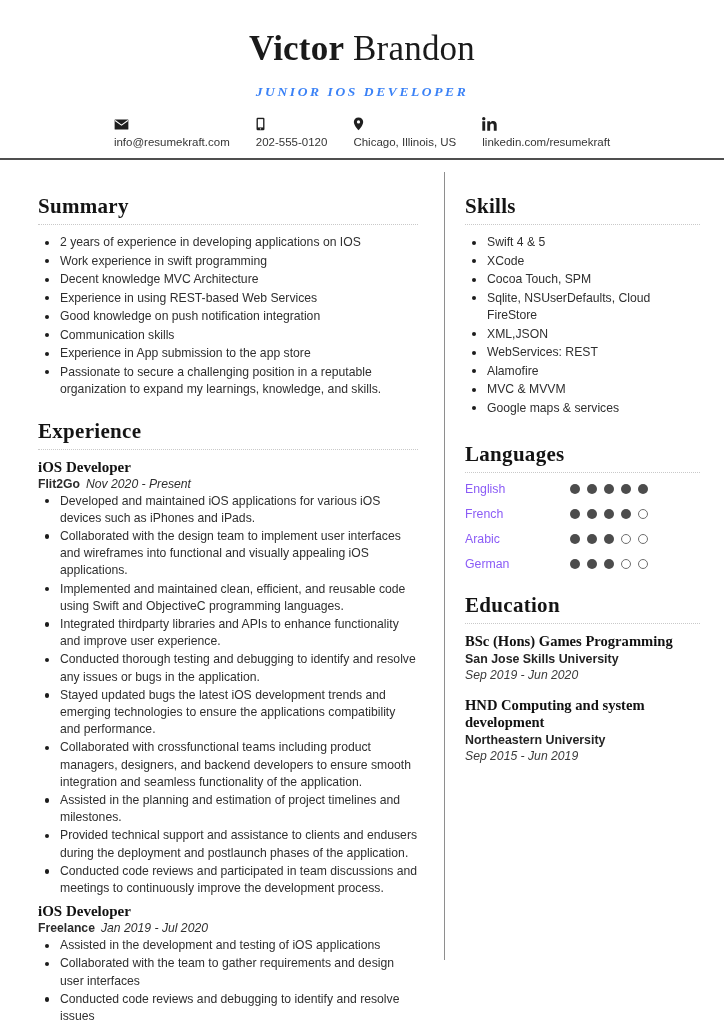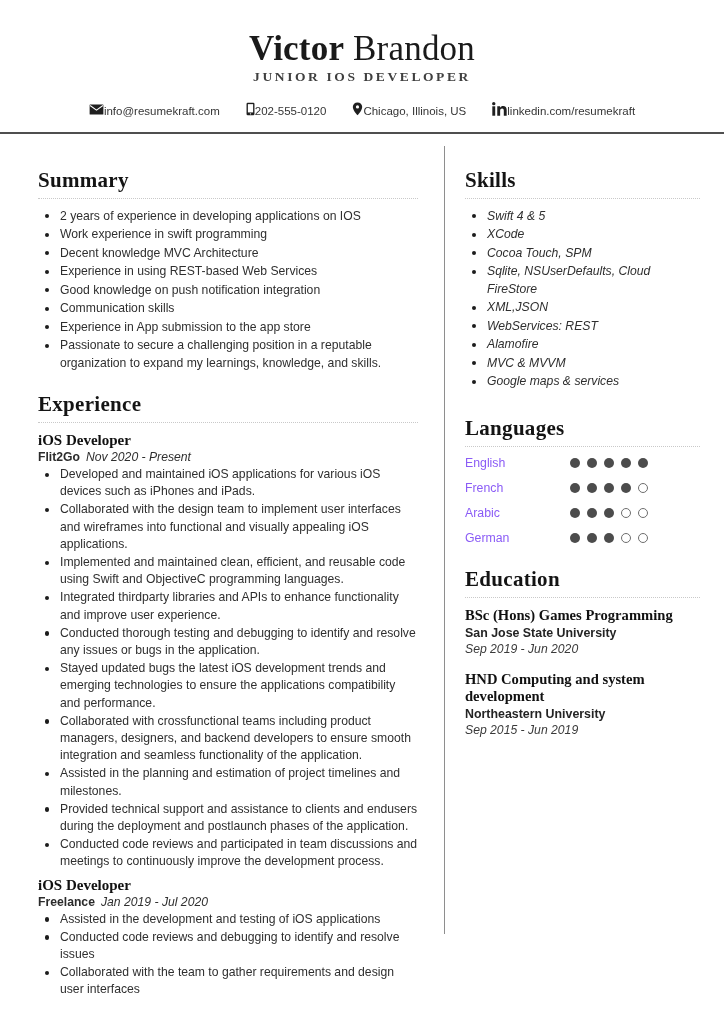--- a/index.html
+++ b/index.html
@@ -40,36 +40,38 @@
   .name-first {
     font-weight: 700;
   }
   .name-last {
     font-weight: 400;
   }
   .job-title-head {
     font-family: "Liberation Serif", "DejaVu Serif", serif;
     font-size: 13.5px;
     letter-spacing: 2.6px;
-    color: #404040;
-    margin-top: 0;
+    color: #3b82f6;
+    margin-top: 15px;
     font-weight: 600;
     text-transform: uppercase;
+    font-style: italic;
   }
 
   .contact-row {
     margin-top: 17px;
     display: flex;
     justify-content: center;
     align-items: flex-end;
     gap: 0px;
   }
   .contact-item {
     display: flex;
-    align-items: center;
+    flex-direction: column;
+    align-items: flex-start;
     padding: 0 13px;
   }
   .contact-icon {
     height: 15px;
     display: flex;
     align-items: center;
     justify-content: center;
     margin-bottom: 5px;
     color: #1f1f1f;
   }
@@ -178,21 +180,20 @@
   .job .bullets > li {
     line-height: 17.2px;
   }
 
   
   .skills-list > li {
     font-size: 12.4px;
     line-height: 16px;
     margin-bottom: 8.5px;
     padding-left: 19px;
-    font-style: italic;
   }
   .skills-list > li::before {
     left: 5px;
     top: 5.6px;
     width: 4.2px;
     height: 4.2px;
   }
 
   
   .lang-row {
@@ -348,22 +349,22 @@
                 <li>Assisted in the planning and estimation of project timelines and milestones.</li>
                 <li>Provided technical support and assistance to clients and endusers during the deployment and postlaunch phases of the application.</li>
                 <li>Conducted code reviews and participated in team discussions and meetings to continuously improve the development process.</li>
               </ul>
             </div>
             <div class="job">
               <div class="job-role">iOS Developer</div>
               <div class="job-meta"><span class="job-company">Freelance</span><span class="job-dates">Jan 2019 - Jul 2020</span></div>
               <ul class="bullets">
                 <li>Assisted in the development and testing of iOS applications</li>
+                <li>Collaborated with the team to gather requirements and design user interfaces</li>
                 <li>Conducted code reviews and debugging to identify and resolve issues</li>
-                <li>Collaborated with the team to gather requirements and design user interfaces</li>
               </ul>
             </div>
           </div>
       </div>
 
     </div>
 
     <div class="divider"></div>
 
     <div class="col-right">
@@ -430,21 +431,21 @@
             </div>
           </div>
       </div>
 
       <div class="section sec-gap-edu">
         <div class="section-title">Education</div>
         <div class="section-rule"></div>
         <div id="education-list">
             <div class="edu-item">
               <div class="edu-degree">BSc (Hons) Games Programming</div>
-              <div class="edu-school">San Jose State University</div>
+              <div class="edu-school">San Jose Skills University</div>
               <div class="edu-dates">Sep 2019 - Jun 2020</div>
             </div>
             <div class="edu-item">
               <div class="edu-degree">HND Computing and system development</div>
               <div class="edu-school">Northeastern University</div>
               <div class="edu-dates">Sep 2015 - Jun 2019</div>
             </div>
           </div>
       </div>
 

